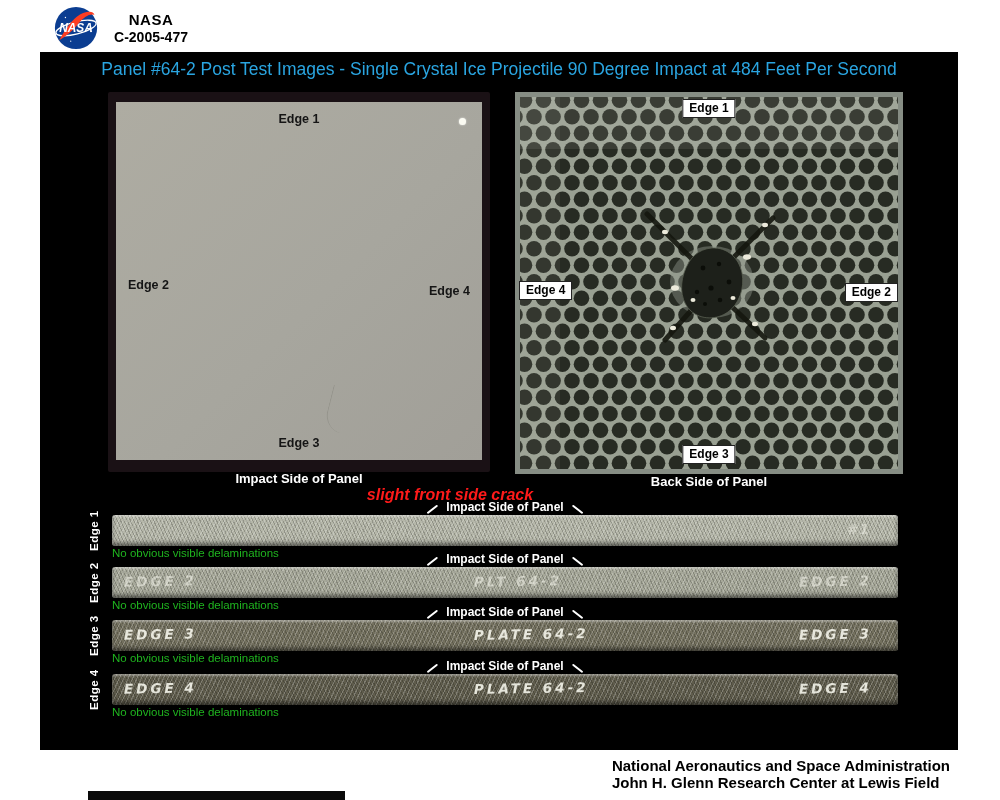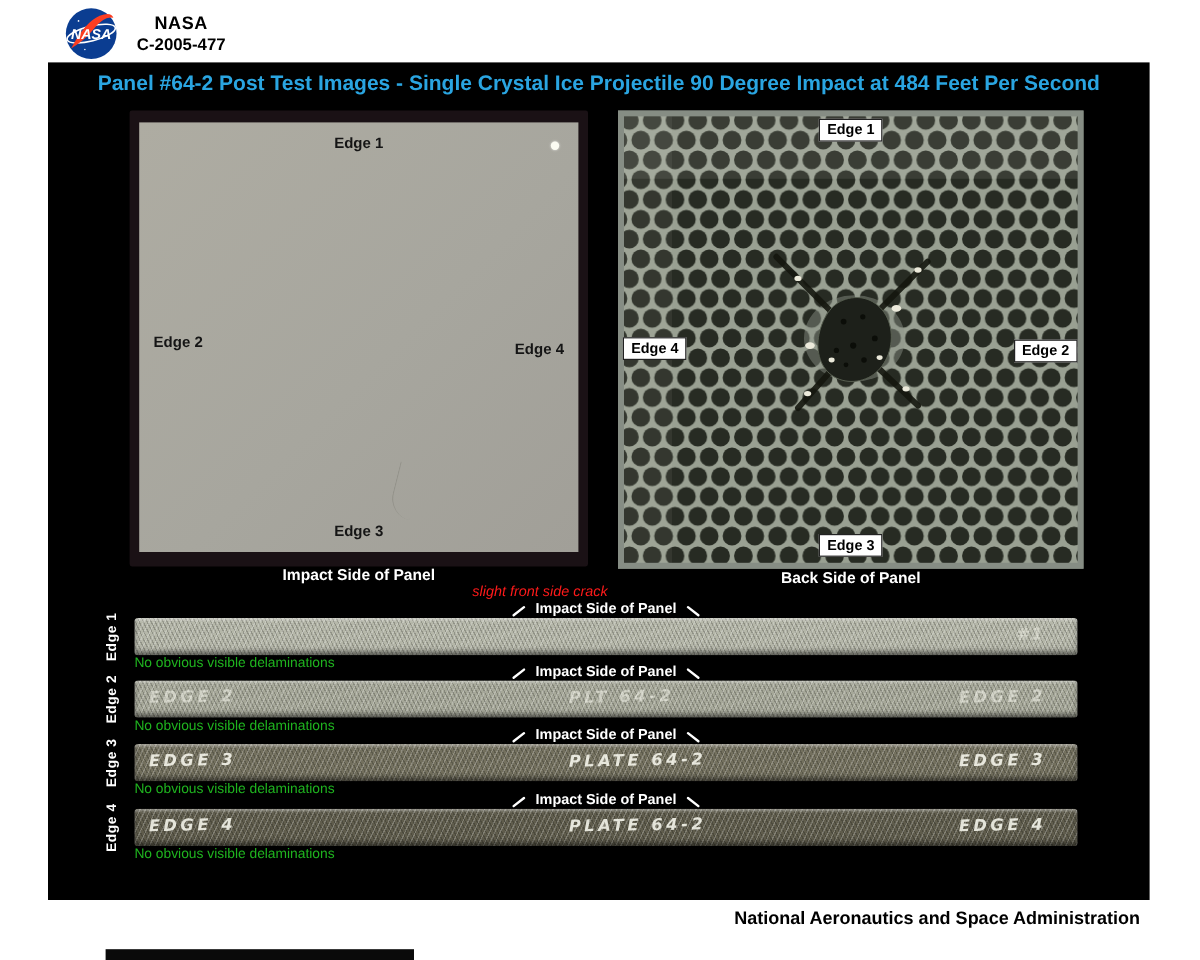--- a/index.html
+++ b/index.html
@@ -7,41 +7,41 @@
 
   
   .nasa-logo{position:absolute;left:54px;top:6px;width:44px;height:44px;}
   .hdr-text{position:absolute;left:96px;top:11px;width:110px;text-align:center;color:#000;}
   .hdr-agency{font-size:15px;font-weight:bold;letter-spacing:.5px;}
   .hdr-id{font-size:14px;font-weight:bold;margin-top:1px;}
 
   
   .board{position:absolute;left:40px;top:52px;width:918px;height:698px;background:#000;}
   .board-title{position:absolute;left:40px;top:59px;width:918px;text-align:center;
-    color:#2aa5e1;font-size:17.5px;font-weight:bold;}
+    color:#2aa5e1;font-size:17.5px;font-weight:normal;}
 
   
   .impact-photo{position:absolute;left:108px;top:92px;width:382px;height:380px;
     background:#1a1115;border-radius:2px;}
   .impact-panel{position:absolute;left:8px;top:10px;right:8px;bottom:12px;
     background:linear-gradient(135deg,#aeaca2 0%,#a7a69e 55%,#a19f98 100%);}
   .edge-lbl{position:absolute;font-size:12.5px;font-weight:bold;color:#151515;}
   .el-top{top:10px;left:0;width:100%;text-align:center;}
   .el-bottom{bottom:10px;left:0;width:100%;text-align:center;}
   .el-left{left:12px;top:176px;}
   .el-right{right:12px;top:182px;}
   .speck{position:absolute;right:16px;top:16px;width:7px;height:7px;border-radius:50%;
     background:#fbfbf2;box-shadow:0 0 2px rgba(255,255,255,.8);}
   .crack{position:absolute;left:212px;bottom:28px;width:18px;height:46px;
     border-left:1px solid #908f87;border-radius:0 0 0 42px;transform:rotate(14deg);opacity:.8;}
   .caption{position:absolute;text-align:center;color:#fff;font-size:13px;font-weight:bold;}
   .impact-caption{left:108px;top:471px;width:382px;}
   .back-caption{left:515px;top:474px;width:388px;}
   .crack-note{position:absolute;left:340px;top:486px;width:220px;text-align:center;
-    color:#ff1a1a;font-size:12px;font-weight:normal;font-style:italic;}
+    color:#ff1a1a;font-size:16px;font-weight:bold;font-style:italic;}
 
   
   .back-photo{position:absolute;left:515px;top:92px;width:388px;height:382px;background:#868d84;}
   .back-photo svg{display:block;}
   .edge-box{position:absolute;background:#ffffff;border:1px solid #222;color:#000;
     font-size:12px;font-weight:bold;padding:1px 6px 2px 6px;white-space:nowrap;}
   .eb-top{left:50%;transform:translateX(-50%);top:7px;}
   .eb-bottom{left:50%;transform:translateX(-50%);top:353px;}
   .eb-left{left:4px;top:189px;}
   .eb-right{right:5px;top:191px;}
@@ -225,16 +225,17 @@
     <div class="strip s4">
       <span class="hw hw-left">EDGE 4</span>
       <span class="hw hw-center">PLATE 64-2</span>
       <span class="hw hw-right">EDGE 4</span>
     </div>
     <div class="green-note">No obvious visible delaminations</div>
   </div>
 
   <div class="footer">
     <div>National Aeronautics and Space Administration</div>
+    <div>John H. Glenn Research Center at Lewis Field</div>
   </div>
   <div class="film-bar"></div>
 
 </div>
 
 </body></html>

